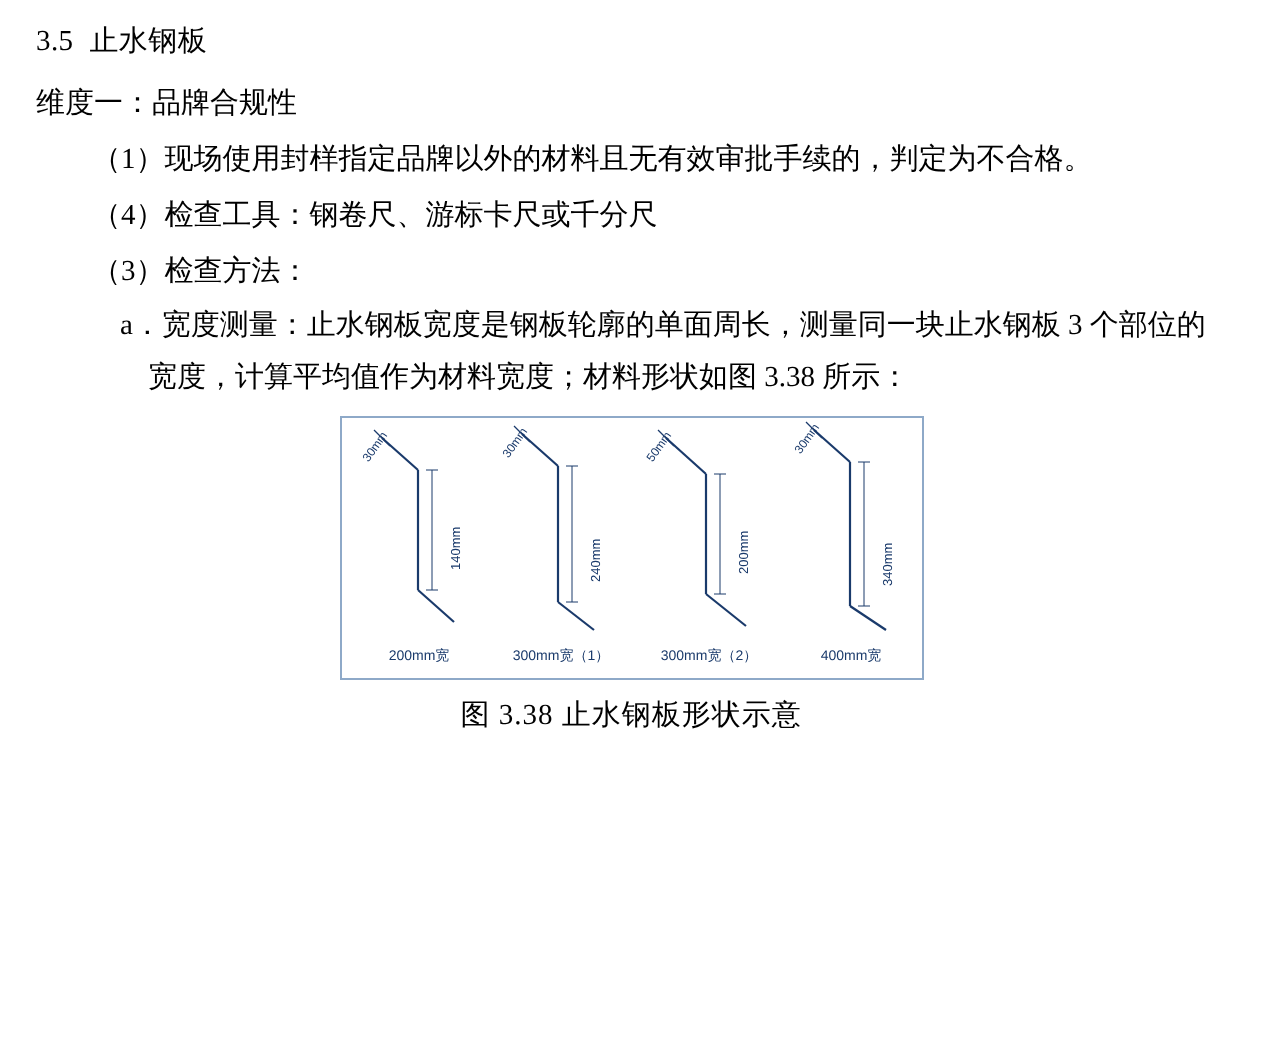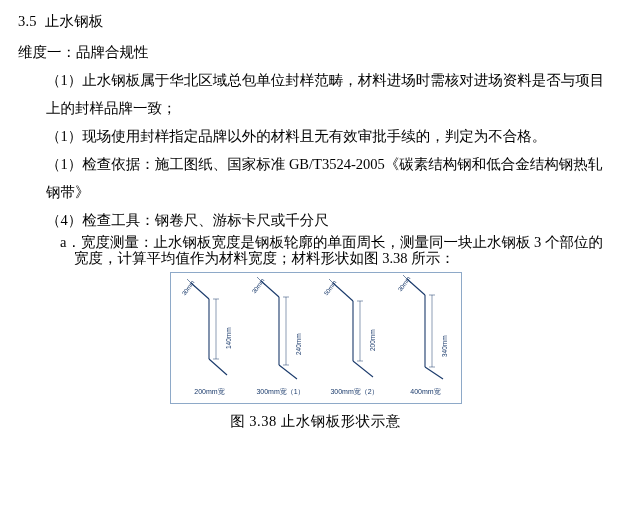--- a/index.html
+++ b/index.html
@@ -40,21 +40,21 @@
   }
   p.item {
     font-size: 14.5px;
     line-height: 28px;
     margin: 0;
     text-indent: 0;
     padding-left: 28px;
   }
   p.sub-a {
     font-size: 14.5px;
-    line-height: 16px;
+    line-height: 26px;
     margin: 0;
     padding-left: 56px;
     text-indent: -14px;
   }
   .figure-wrap {
     margin-top: 6px;
     display: flex;
     justify-content: center;
   }
   .figure-box {
@@ -109,25 +109,24 @@
 <body>
 
 <div class="page">
   <div class="doc-body">
 
     <div class="sec-title">
       <span class="num">3.5</span><span>止水钢板</span>
     </div>
 
     <div class="dim-head">维度一：品牌合规性</div>
-    <p class="item">（1）止水钢板属于华北区域总包单位封样范畴，材料进场时需核对进场资料是否与项目上的封样品牌一致；</p>
     <p class="item">（1）现场使用封样指定品牌以外的材料且无有效审批手续的，判定为不合格。</p>
 
-    <p class="item">（1）检查依据：施工图纸、国家标准 GB/T3524-2005《碳素结构钢和低合金结构钢热轧钢带》</p>
     <p class="item">（4）检查工具：钢卷尺、游标卡尺或千分尺</p>
+    <p class="item">（3）检查方法：</p>
     <p class="sub-a">a．宽度测量：止水钢板宽度是钢板轮廓的单面周长，测量同一块止水钢板 3 个部位的宽度，计算平均值作为材料宽度；材料形状如图 3.38 所示：</p>
 
     <div class="figure-wrap">
       <div class="figure-box">
 
         <div class="shape-col" style="left:6px; width:66px;">
           <svg width="66" height="110" viewBox="0 0 66 110">
             <line x1="14" y1="10" x2="32" y2="26" stroke="#1a3a6b" stroke-width="1.1"></line>
             <line x1="32" y1="26" x2="32" y2="86" stroke="#1a3a6b" stroke-width="1.1"></line>
             <line x1="32" y1="86" x2="50" y2="102" stroke="#1a3a6b" stroke-width="1.1"></line>

